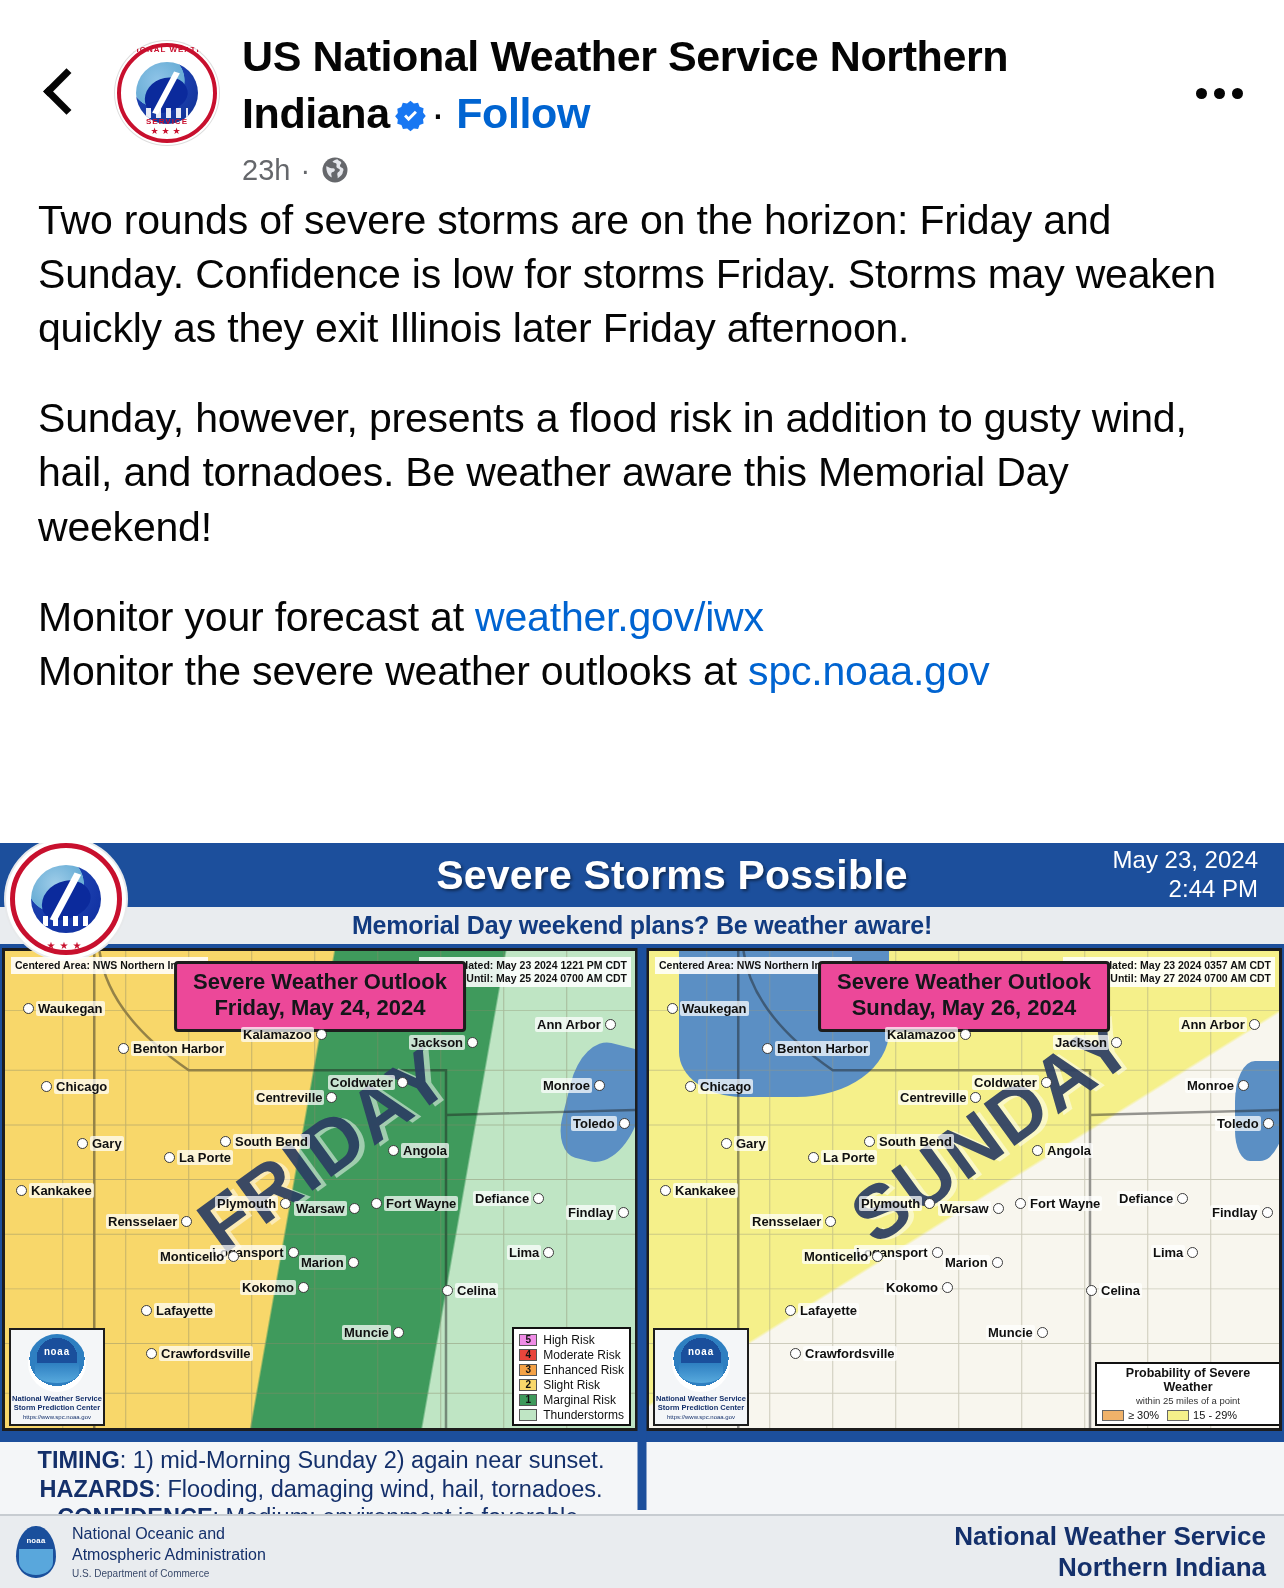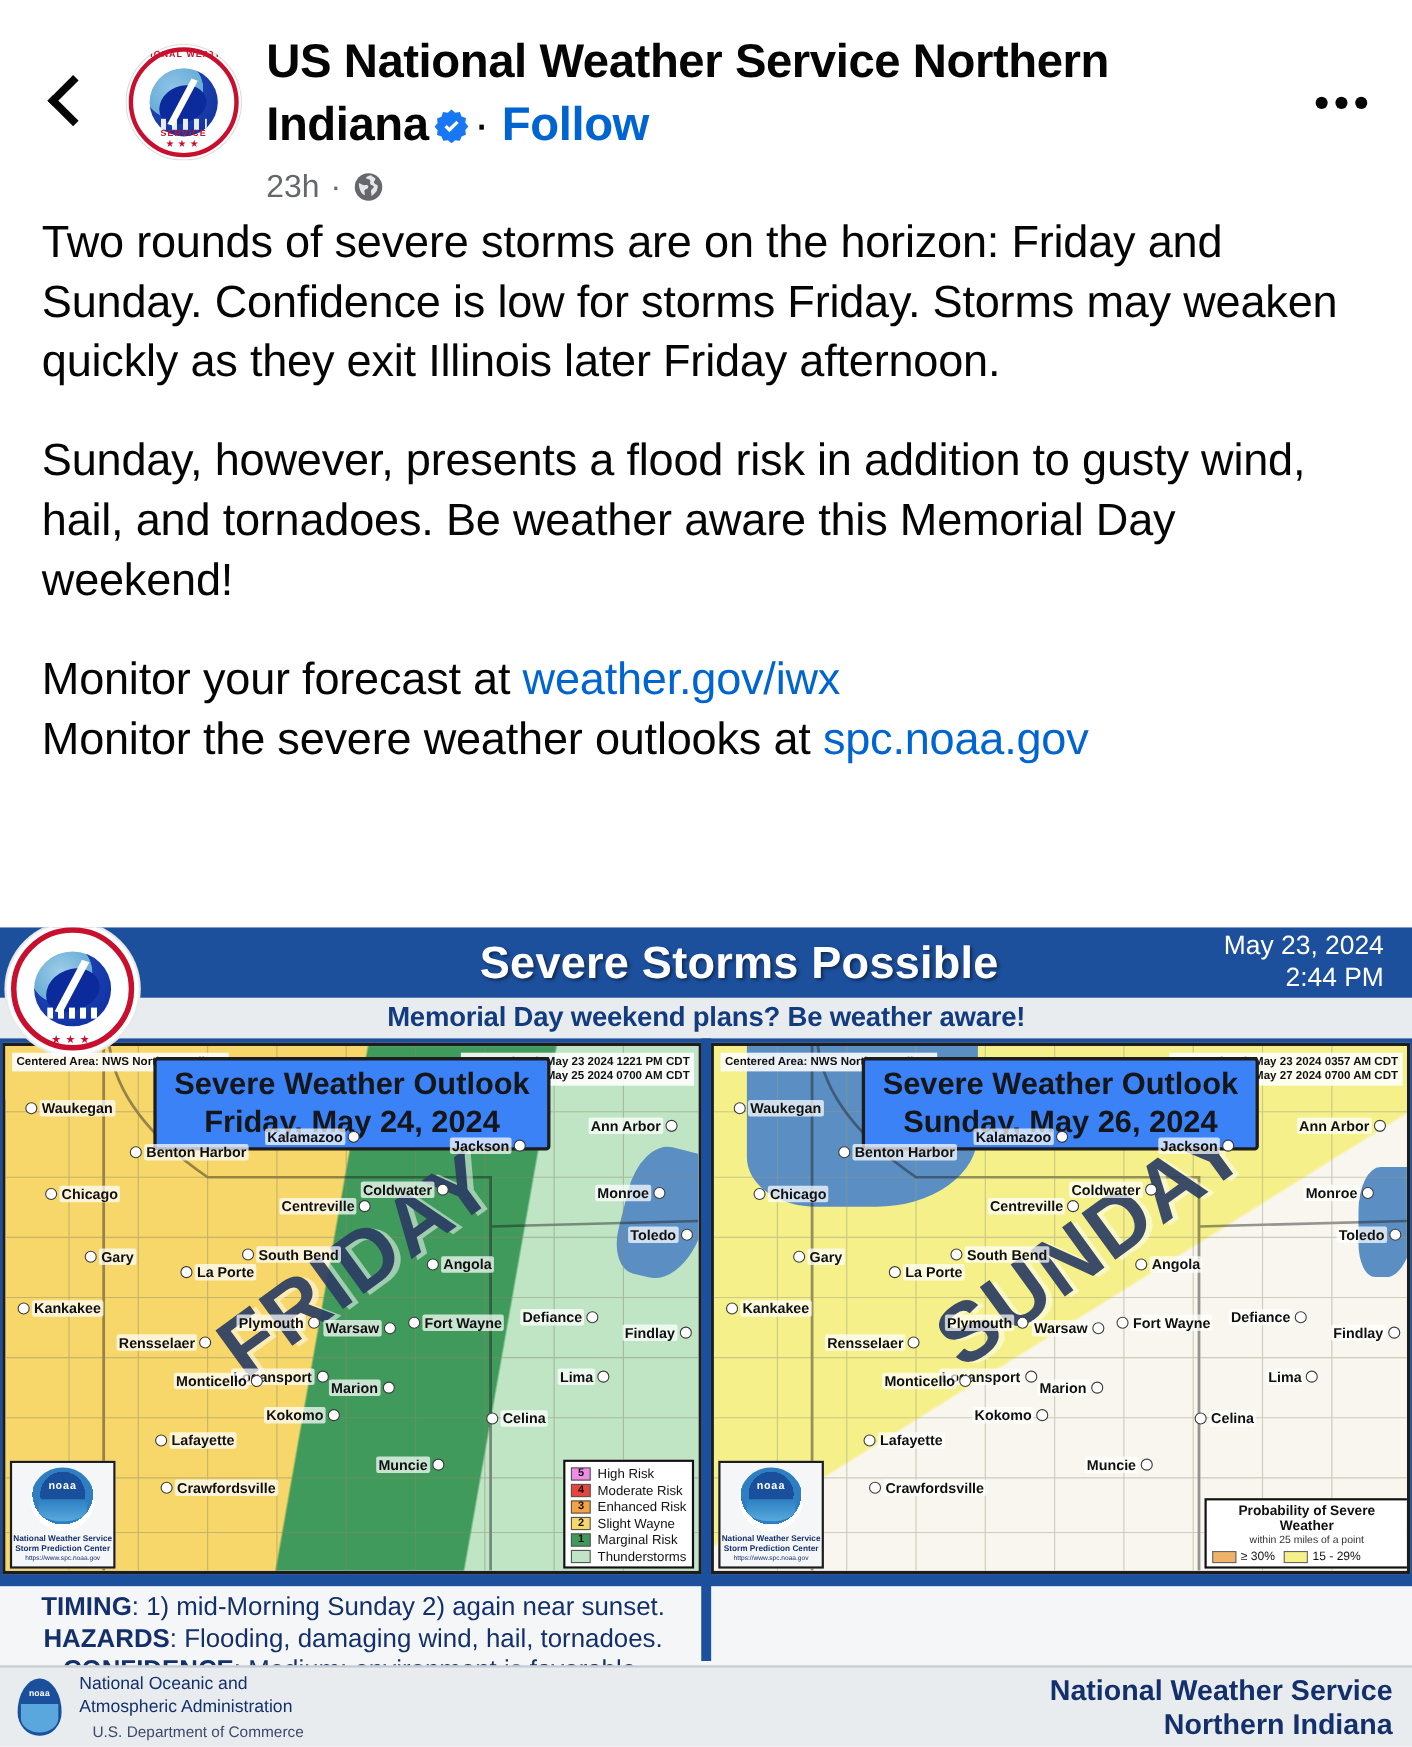--- a/index.html
+++ b/index.html
@@ -185,23 +185,23 @@
   .lake-mi-r{left:30px;top:-4px;width:210px;height:150px;border-radius:0 0 44% 30%;}
   .lake-erie{right:-6px;top:92px;width:74px;height:120px;border-radius:40% 10% 50% 30%;transform:rotate(14deg);}
   .lake-erie2{right:-6px;top:110px;width:50px;height:100px;border-radius:40% 10% 50% 30%;}
 
   
   .lines{position:absolute;inset:0;opacity:.45;}
   .lines svg{width:100%;height:100%;display:block;}
 
   .outlook-box{
     position:absolute;left:50%;transform:translateX(-50%);
-    top:10px;background:#3b82f6;border:3px solid #1d1d1d;border-radius:4px;
+    top:10px;background:#ec4899;border:3px solid #1d1d1d;border-radius:4px;
     padding:5px 16px 7px;text-align:center;
-    font-size:28px;font-weight:bold;color:#14161a;line-height:1.2;z-index:6;
+    font-size:22px;font-weight:bold;color:#14161a;line-height:1.2;z-index:6;
     white-space:nowrap;
   }
   .corner-note{
     position:absolute;background:rgba(255,255,255,.88);
     font-size:10.5px;font-weight:bold;color:#111;line-height:1.25;
     padding:2px 4px;z-index:6;white-space:nowrap;
   }
   .cn-left{left:6px;top:6px;}
   .cn-right{right:4px;top:6px;text-align:right;}
 
@@ -309,21 +309,21 @@
   .foot-noaa .drop:after{
     content:"";position:absolute;left:3px;bottom:3px;width:34px;height:26px;
     background:#59a7dc;border-radius:0 0 50% 50%;
   }
   .foot-noaa .lbl{
     position:absolute;left:0;right:0;top:12px;text-align:center;
     font-size:8px;font-weight:bold;color:#fff;font-family:"Liberation Mono", monospace;
   }
   .foot-left{margin-left:10px;color:#14306b;line-height:1.3;}
   .foot-left .l1{font-size:16px;}
-  .foot-left .l2{font-size:14px;margin-top:2px;color:#3a4a6b;margin-left:12px;}
+  .foot-left .l2{font-size:10px;margin-top:2px;color:#3a4a6b;}
   .foot-right{
     margin-left:auto;margin-right:18px;text-align:right;
     color:#14306b;font-size:26px;font-weight:bold;line-height:1.2;
   }
 </style>
 </head>
 <body>
 
 <div class="post-header">
 
@@ -490,21 +490,21 @@
             <div class="legend-row">
               <span class="legend-sw" style="background:#e8453c">4</span>
               <span class="legend-lb">Moderate Risk</span>
             </div>
             <div class="legend-row">
               <span class="legend-sw" style="background:#f4a246">3</span>
               <span class="legend-lb">Enhanced Risk</span>
             </div>
             <div class="legend-row">
               <span class="legend-sw" style="background:#f8d76a">2</span>
-              <span class="legend-lb">Slight Wayne</span>
+              <span class="legend-lb">Slight Risk</span>
             </div>
             <div class="legend-row">
               <span class="legend-sw" style="background:#3f9a5c">1</span>
               <span class="legend-lb">Marginal Risk</span>
             </div>
             <div class="legend-row">
               <span class="legend-sw" style="background:#bfe5c4"></span>
               <span class="legend-lb">Thunderstorms</span>
             </div>
           </div>

